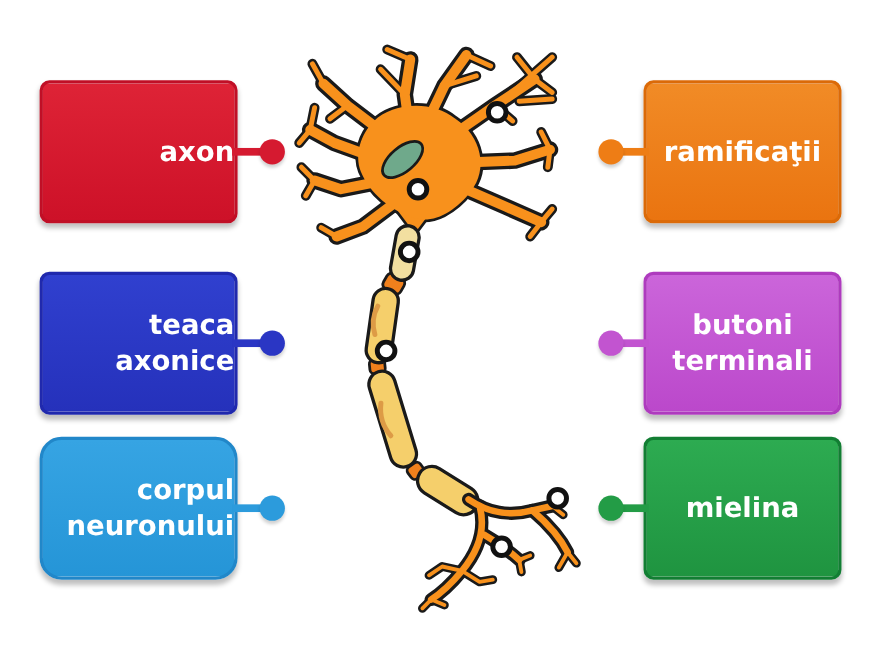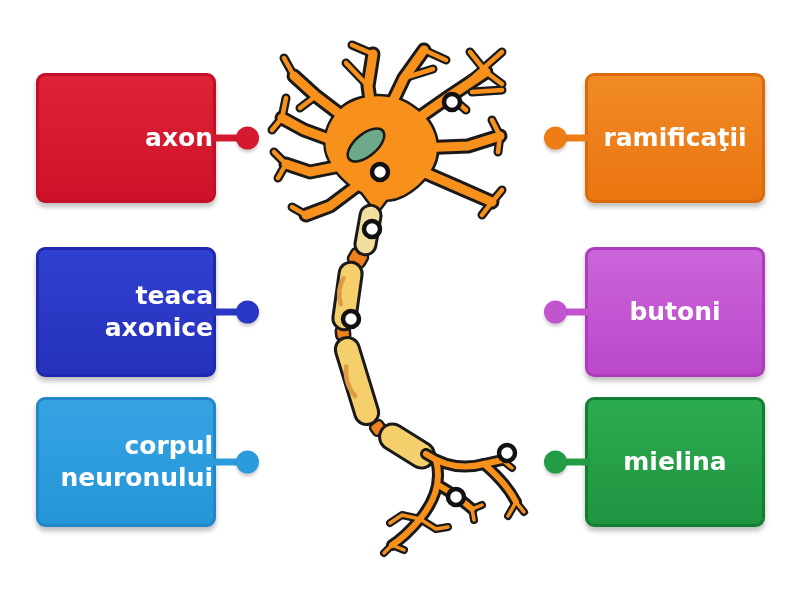--- a/index.html
+++ b/index.html
@@ -41,21 +41,21 @@
   .right .stub{left:-33px;width:35px;}
   .dot{position:absolute;top:50%;transform:translateY(-50%);
        width:23px;height:23px;border-radius:50%;box-shadow:0 3px 3px rgba(0,0,0,.18);}
   .left  .dot{right:-46px;}
   .right .dot{left:-44px;}
 
   .c-red{background:linear-gradient(180deg,#de2336,#cd1128);border-color:#c00f26;}
   .c-red .stub,.c-red .dot{background:#d51a30;}
   .c-blue{background:linear-gradient(180deg,#3040cf,#2531bb);border-color:#2029ad;}
   .c-blue .stub,.c-blue .dot{background:#2a36c4;}
-  .c-sky{background:linear-gradient(180deg,#36a4e3,#2595d7);border-color:#2187c9;}
+  .c-sky{background:linear-gradient(180deg,#36a4e3,#2595d7);border-color:#2187c9;border-radius:20px;}
   .c-sky .stub,.c-sky .dot{background:#2c9bdc;}
   .c-orange{background:linear-gradient(180deg,#f18b26,#ea7410);border-color:#db6a08;}
   .c-orange .stub,.c-orange .dot{background:#ee7d15;}
   .c-purple{background:linear-gradient(180deg,#cb65da,#bb48cb);border-color:#ae3bbe;align-items:center;}
   .c-purple .stub,.c-purple .dot{background:#c254d0;}
   .c-green{background:linear-gradient(180deg,#2dab51,#1f9440);border-color:#127e33;}
   .c-green .stub,.c-green .dot{background:#239c46;}
 </style>
 </head>
 <body>
@@ -194,20 +194,21 @@
   <div class="card right row0 c-orange">
     <div class="stub"></div>
     <div class="dot"></div>
     <span class="line">ramificaţii</span>
   </div>
 
   <div class="card right row1 c-purple">
     <div class="stub"></div>
     <div class="dot"></div>
     <span class="line">butoni</span>
+    <span class="line">terminali</span>
   </div>
 
   <div class="card right row2 c-green">
     <div class="stub"></div>
     <div class="dot"></div>
     <span class="line">mielina</span>
   </div>
 
 </div>
 

